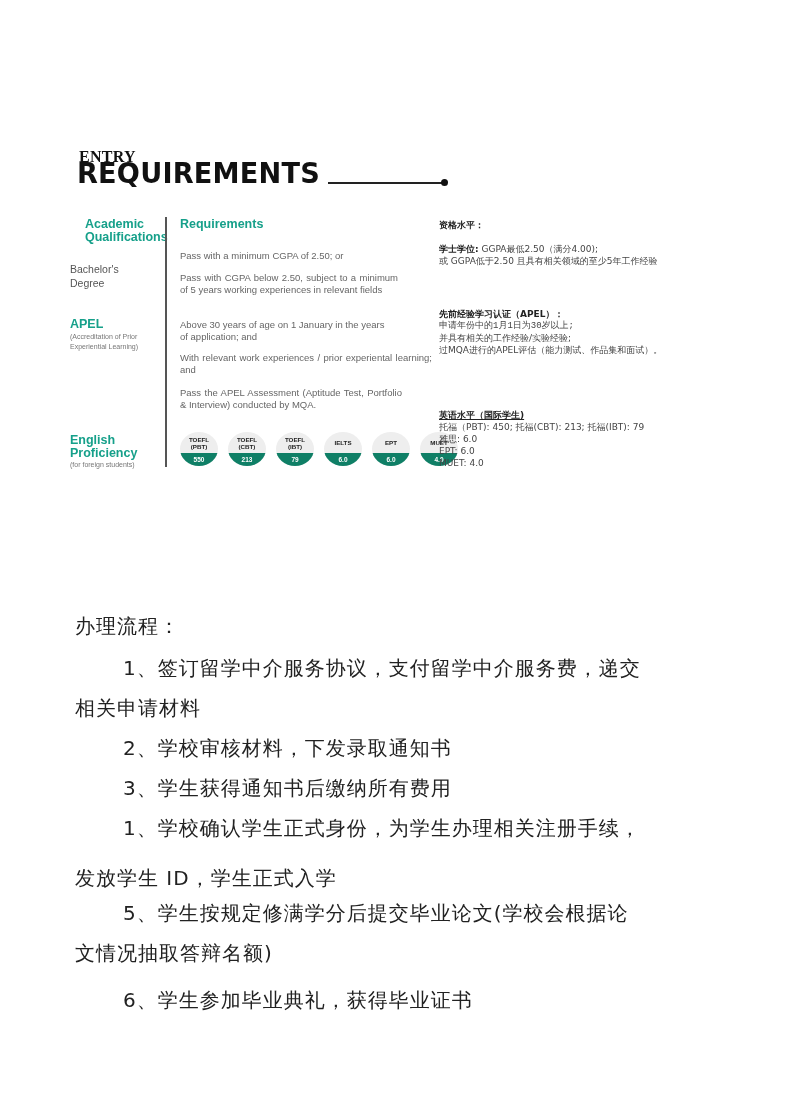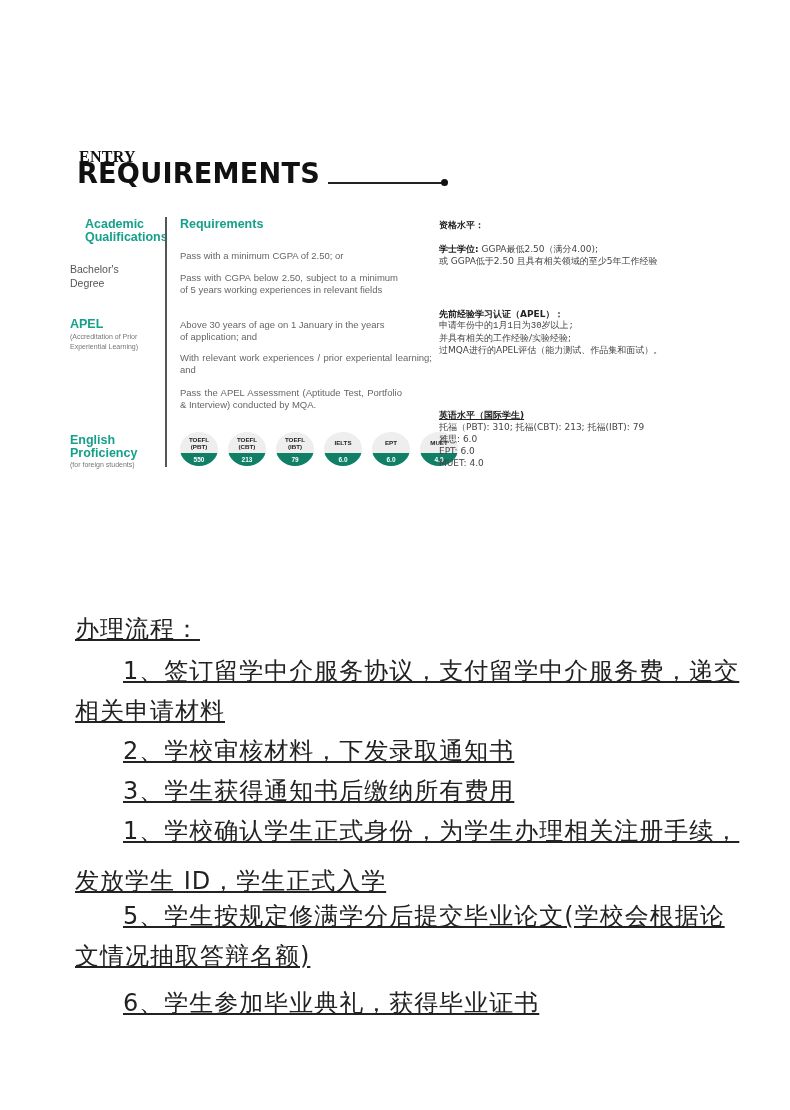--- a/index.html
+++ b/index.html
@@ -45,21 +45,21 @@
     height: 13px; background: #0f7f66; color: #fff;
     font-size: 6.5px; font-weight: bold; display: flex; align-items: center; justify-content: center;
   }
 
   
   .cn { font-size: 9px; color: #444; line-height: 11px; font-family: "DejaVu Sans", sans-serif; }
   .cn-bold { font-weight: bold; color: #222; }
   .cn-u { text-decoration: underline; }
 
   
-  .proc { font-family: "DejaVu Sans", sans-serif; font-size: 24px; color: #222; letter-spacing: 1px; text-decoration: underline; }
+  .proc { font-family: "DejaVu Sans", sans-serif; font-size: 20px; color: #222; letter-spacing: 1px; }
   .proc-line { left: 75px; }
   .indent { left: 123px; }
 </style>
 </head>
 <body>
 
 <div class="abs entry-small">ENTRY</div>
 <div class="abs entry-big">REQUIREMENTS</div>
 <div class="abs head-line"></div>
 <div class="abs head-dot"></div>
@@ -133,21 +133,21 @@
   <span>GGPA最低2.50（满分4.00);</span>
 </div>
 <div class="abs cn" style="left:439px; top:256px;">或 GGPA低于2.50 且具有相关领域的至少5年工作经验</div>
 
 <div class="abs cn cn-bold" style="left:439px; top:309px;">先前经验学习认证（APEL）：</div>
 <div class="abs cn" style="left:439px; top:321px;font-family:Liberation Mono, monospace;">申请年份中的1月1日为30岁以上;</div>
 <div class="abs cn" style="left:439px; top:333px;">并具有相关的工作经验/实验经验;</div>
 <div class="abs cn" style="left:439px; top:345px;">过MQA进行的APEL评估（能力测试、作品集和面试）。</div>
 
 <div class="abs cn cn-bold cn-u" style="left:439px; top:410px;">英语水平（国际学生)</div>
-<div class="abs cn" style="left:439px; top:422px;">托福（PBT): 310; 托福(CBT): 213; 托福(IBT): 79</div>
+<div class="abs cn" style="left:439px; top:422px;">托福（PBT): 450; 托福(CBT): 213; 托福(IBT): 79</div>
 <div class="abs cn" style="left:439px; top:434px;">雅思: 6.0</div>
 <div class="abs cn" style="left:439px; top:446px;">EPT: 6.0</div>
 <div class="abs cn" style="left:439px; top:458px;">MUET: 4.0</div>
 
 <div class="abs proc proc-line" style="top:613px;">办理流程：</div>
 <div class="abs proc indent" style="top:655px;">1、签订留学中介服务协议，支付留学中介服务费，递交</div>
 <div class="abs proc proc-line" style="top:695px;">相关申请材料</div>
 <div class="abs proc indent" style="top:735px;">2、学校审核材料，下发录取通知书</div>
 <div class="abs proc indent" style="top:775px;">3、学生获得通知书后缴纳所有费用</div>
 <div class="abs proc indent" style="top:815px;">1、学校确认学生正式身份，为学生办理相关注册手续，</div>

